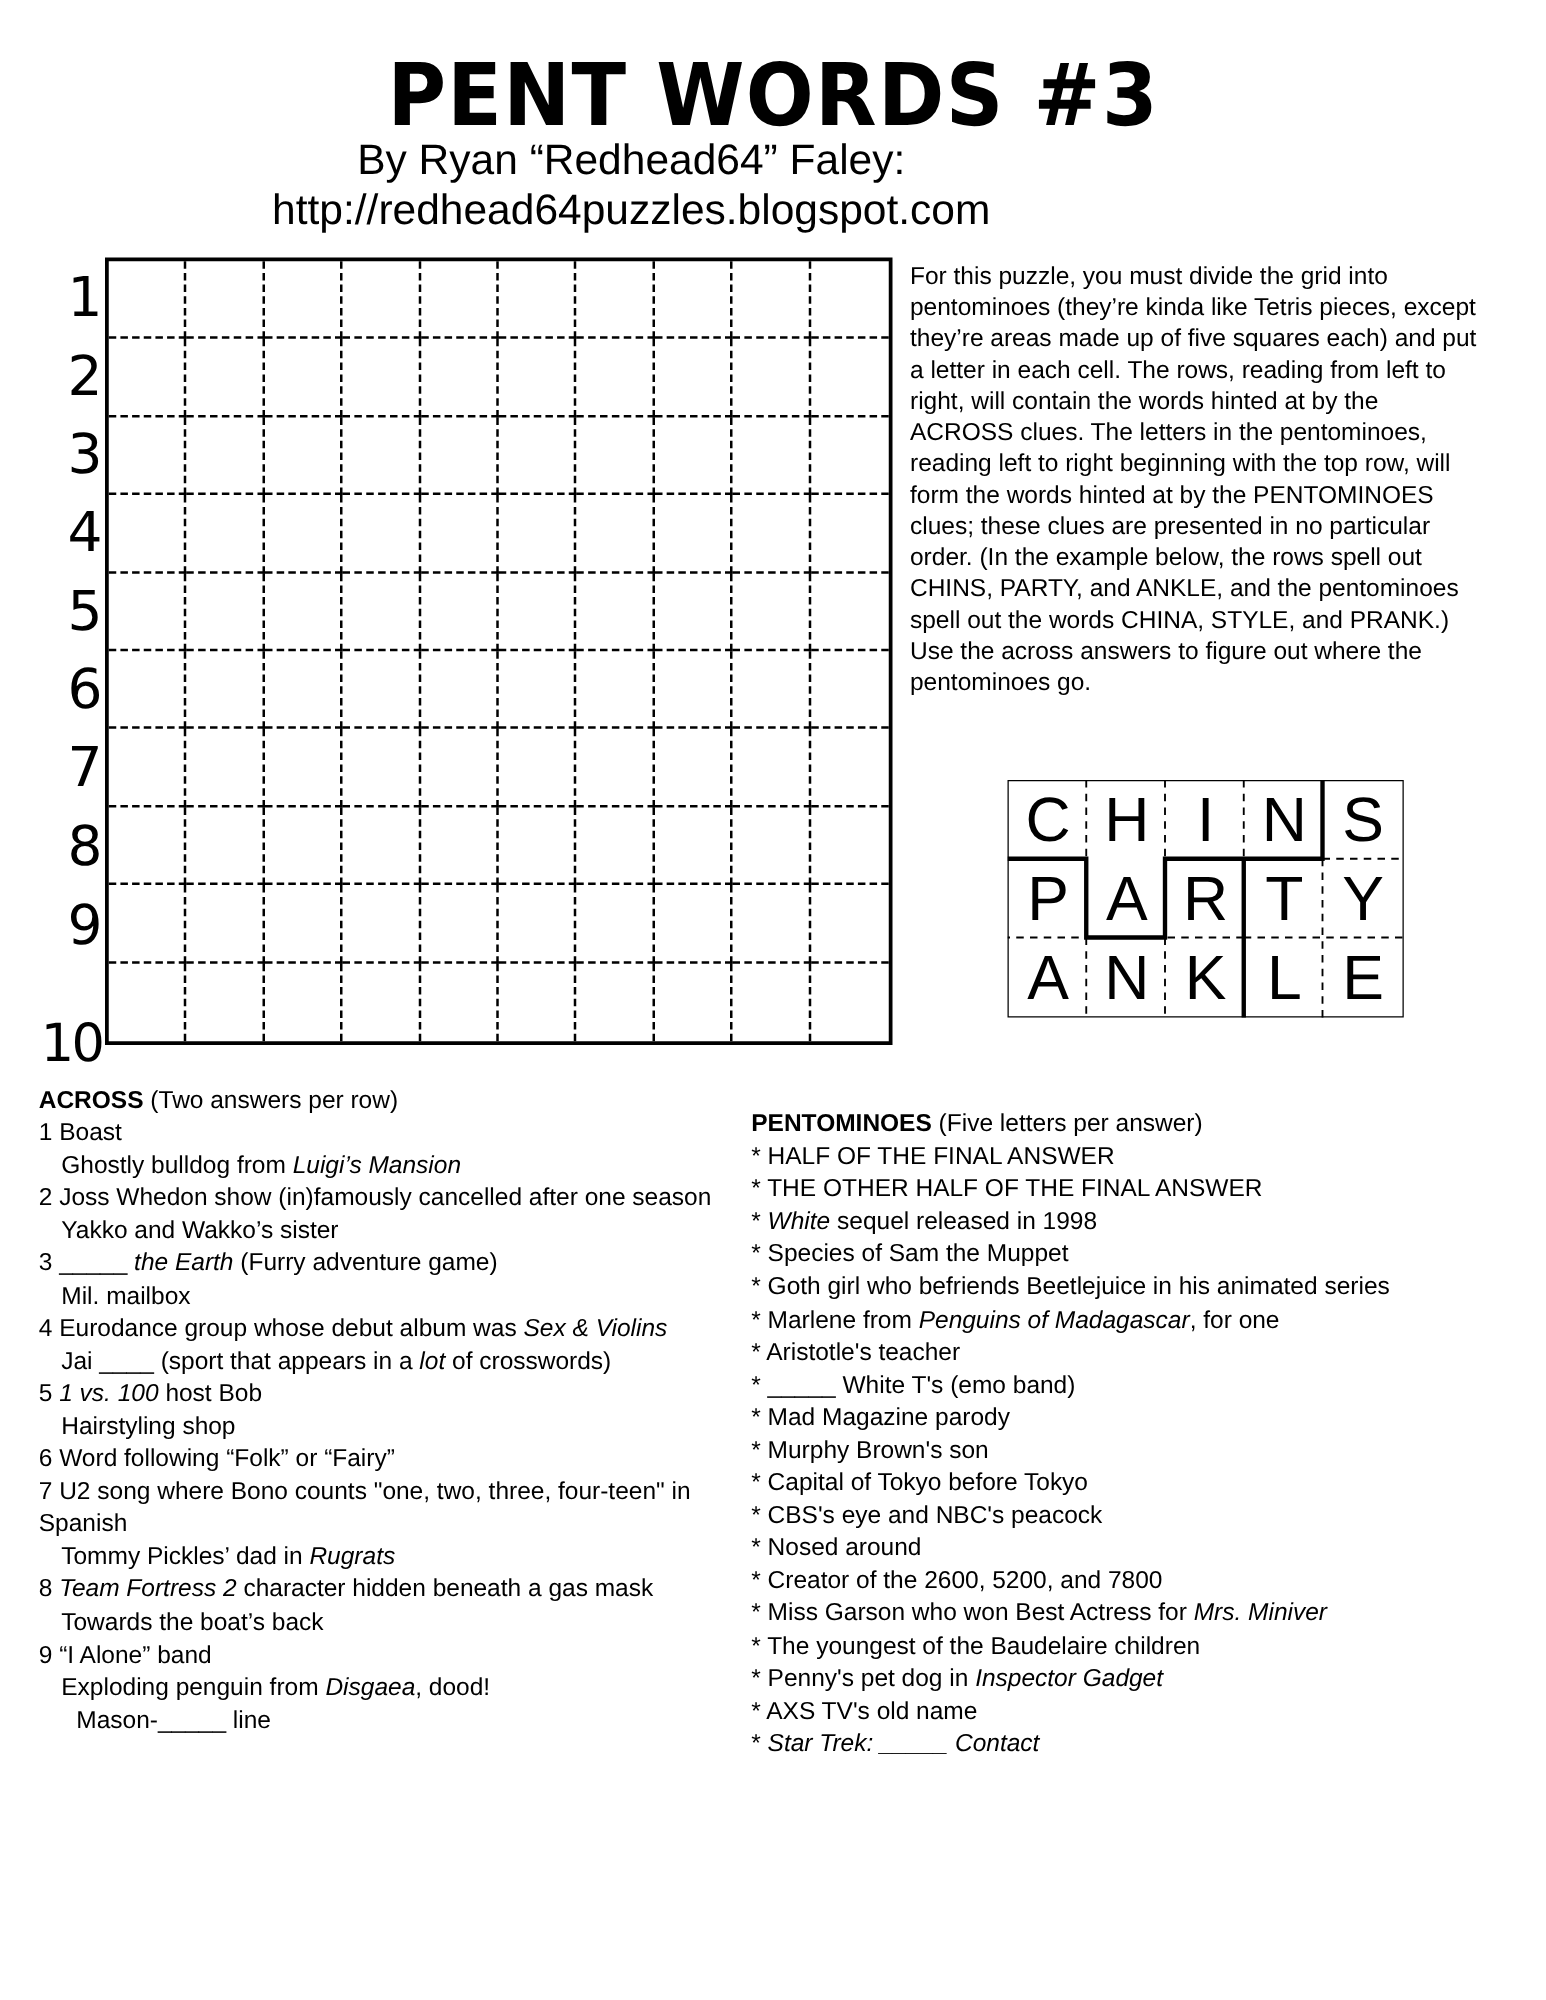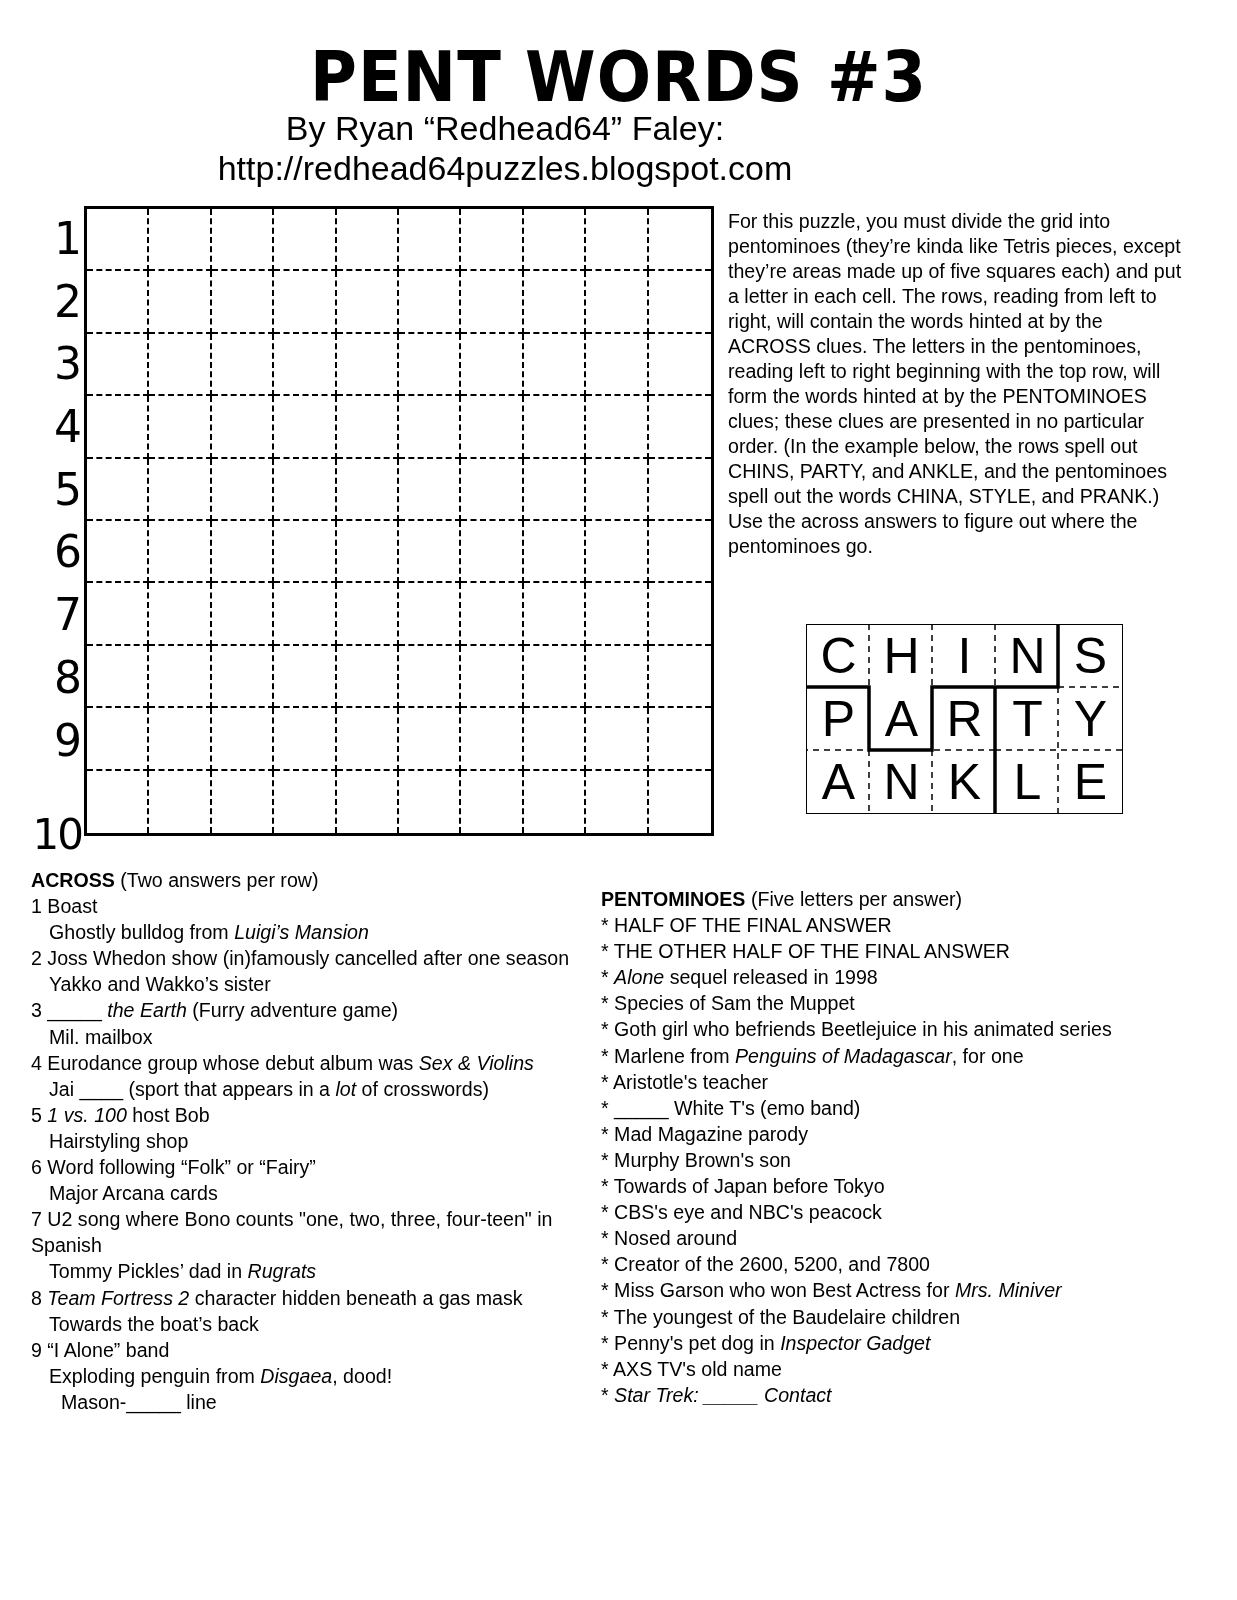--- a/index.html
+++ b/index.html
@@ -195,45 +195,44 @@
       <div class="line indent">Ghostly bulldog from <i>Luigi’s Mansion</i></div>
       <div class="wrap">2 Joss Whedon show (in)famously cancelled after one season</div>
       <div class="line indent">Yakko and Wakko’s sister</div>
       <div class="wrap">3 _____ <i>the Earth</i> (Furry adventure game)</div>
       <div class="line indent">Mil. mailbox</div>
       <div class="wrap">4 Eurodance group whose debut album was <i>Sex &amp; Violins</i></div>
       <div class="line indent">Jai ____ (sport that appears in a <i>lot</i> of crosswords)</div>
       <div class="wrap">5 <i>1 vs. 100</i> host Bob</div>
       <div class="line indent">Hairstyling shop</div>
       <div class="wrap">6 Word following “Folk” or “Fairy”</div>
-      <div class="line indent">Major Arcana cards</div>
       <div class="wrap">7 U2 song where Bono counts "one, two, three, four-teen" in Spanish</div>
       <div class="line indent">Tommy Pickles’ dad in <i>Rugrats</i></div>
       <div class="wrap">8 <i>Team Fortress 2</i> character hidden beneath a gas mask</div>
       <div class="line indent">Towards the boat’s back</div>
       <div class="wrap">9 “I Alone” band</div>
       <div class="line indent">Exploding penguin from <i>Disgaea</i>, dood!</div>
       <div class="line indent2">Mason-_____ line</div>
     </div>
 </div>
 
 <div class="pento">
   <div class="line"><b>PENTOMINOES</b> <span>(Five letters per answer)</span></div>
   <div id="pento-list">
       <div class="line">* HALF OF THE FINAL ANSWER</div>
       <div class="line">* THE OTHER HALF OF THE FINAL ANSWER</div>
-      <div class="line">* <i>Alone</i> sequel released in 1998</div>
+      <div class="line">* <i>White</i> sequel released in 1998</div>
       <div class="line">* Species of Sam the Muppet</div>
       <div class="line">* Goth girl who befriends Beetlejuice in his animated series</div>
       <div class="line">* Marlene from <i>Penguins of Madagascar</i>, for one</div>
       <div class="line">* Aristotle's teacher</div>
       <div class="line">* _____ White T's (emo band)</div>
       <div class="line">* Mad Magazine parody</div>
       <div class="line">* Murphy Brown's son</div>
-      <div class="line">* Towards of Japan before Tokyo</div>
+      <div class="line">* Capital of Tokyo before Tokyo</div>
       <div class="line">* CBS's eye and NBC's peacock</div>
       <div class="line">* Nosed around</div>
       <div class="line">* Creator of the 2600, 5200, and 7800</div>
       <div class="line">* Miss Garson who won Best Actress for <i>Mrs. Miniver</i></div>
       <div class="line">* The youngest of the Baudelaire children</div>
       <div class="line">* Penny's pet dog in <i>Inspector Gadget</i></div>
       <div class="line">* AXS TV's old name</div>
       <div class="line">* <i>Star Trek: _____ Contact</i></div>
     </div>
 </div>

